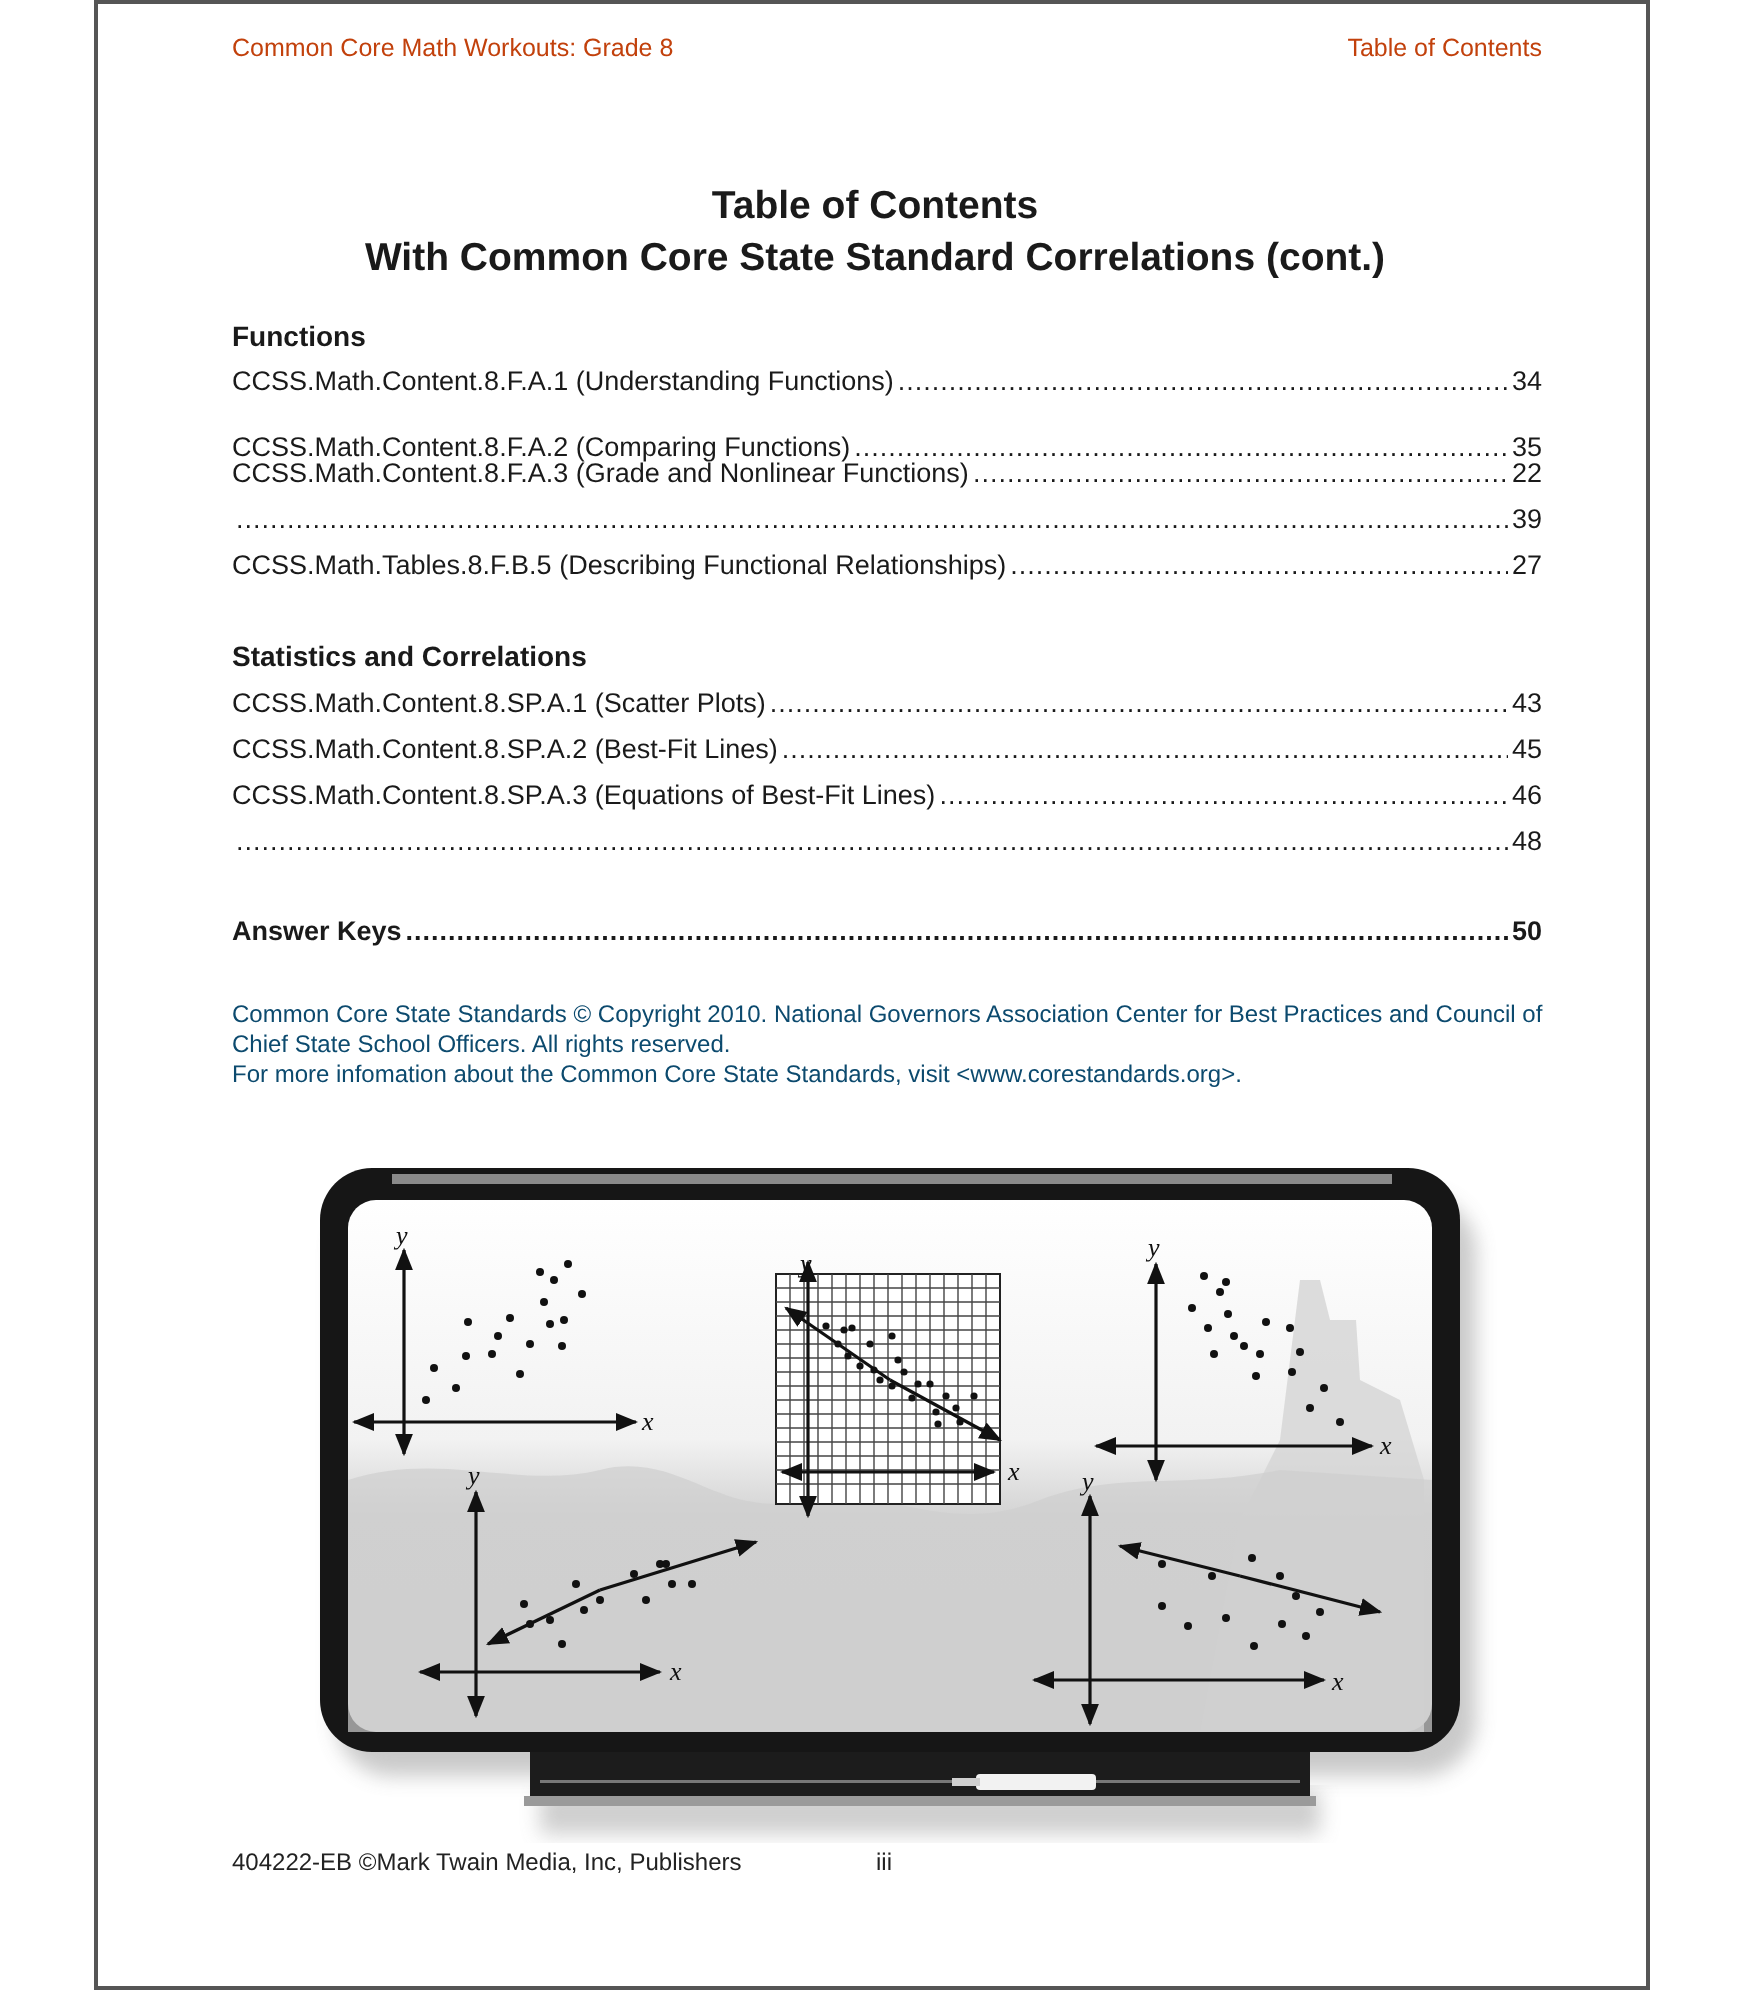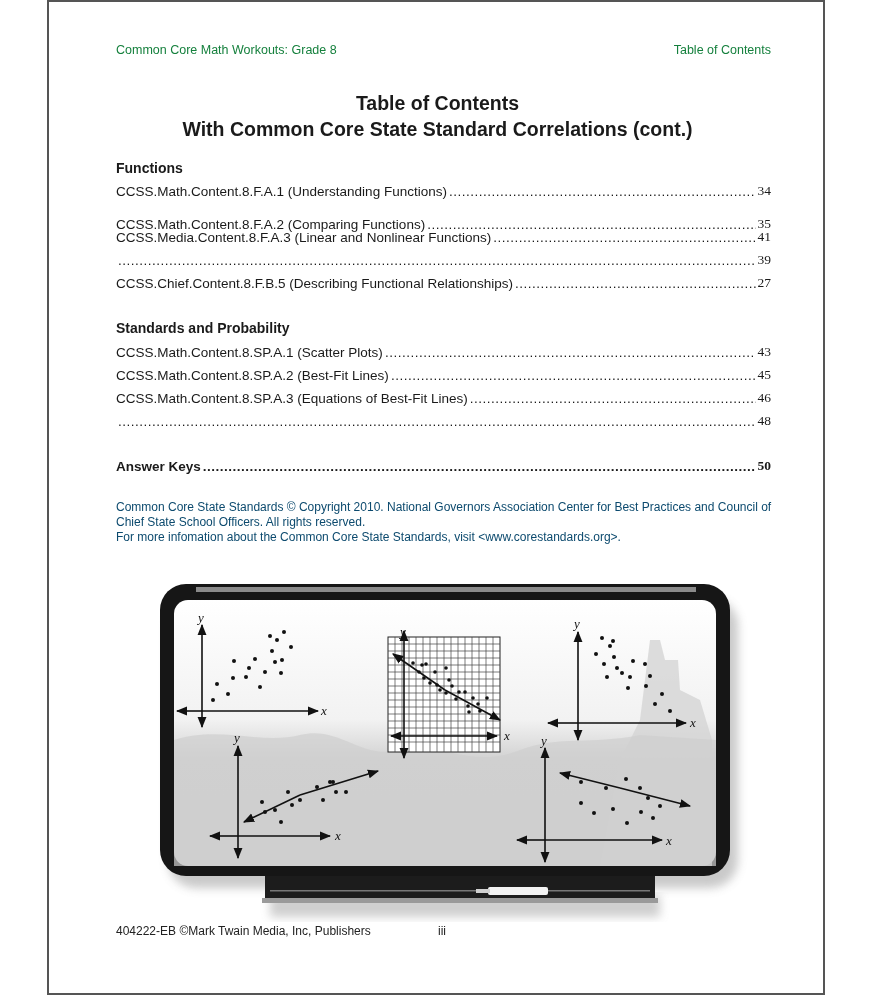--- a/index.html
+++ b/index.html
@@ -1,31 +1,31 @@
 <!DOCTYPE html>
 <html><head>
 <meta charset="utf-8">
 <style>
   html, body { margin:0; padding:0; background:#ffffff; }
   body { width:875px; height:1000px; position:relative; overflow:hidden;
          font-family:"Liberation Sans", sans-serif; color:#1a1a1a; }
   .page { position:absolute; left:47px; top:0; width:778px; height:995px;
           border:2px solid #555; border-top-width:2px; box-sizing:border-box; background:#fff; }
-  .run-head { position:absolute; top:43px; font-size:12.5px; color:#15803d; }
+  .run-head { position:absolute; top:17px; font-size:12.5px; color:#c2410c; }
   .run-left { left:116px; }
   .run-right { right:104px; }
   .title { position:absolute; left:0; width:875px; text-align:center; font-weight:bold; font-size:19.5px; color:#1a1a1a; }
   .title1 { top:92px; }
   .title2 { top:118px;text-align:center; }
   .section-h { position:absolute; left:116px; font-weight:bold; font-size:14px; }
   .row { position:absolute; left:116px; width:655px; font-size:13.5px; display:flex; align-items:center; white-space:nowrap; }
   .row .lbl { flex:0 0 auto; }
   .row .dots { flex:1 1 auto; overflow:hidden; margin:0 2px; letter-spacing:0.5px; }
   .row .dots::before { content:"........................................................................................................................................................................................................................................"; }
-  .row .pg { flex:0 0 auto;font-family:Liberation Serif, serif; }
+  .row .pg { flex:0 0 auto; }
   .row.bold { font-weight:bold; }
   .copyright { position:absolute; left:116px; top:500px; width:660px; font-size:12px; line-height:15px; color:#0c4a6e; }
   .foot { position:absolute; top:924px; font-size:12px; color:#222; }
   .foot-left { left:116px; }
   .foot-mid { left:438px; }
   .illus { position:absolute; left:140px; top:570px; }
 </style>
 </head>
 <body>
 
@@ -43,35 +43,35 @@
     <span class="lbl">CCSS.Math.Content.8.F.A.1 (Understanding Functions)</span>
     <span class="dots"></span>
     <span class="pg">34</span>
   </div>
 <div class="row" style="top:216px">
     <span class="lbl">CCSS.Math.Content.8.F.A.2 (Comparing Functions)</span>
     <span class="dots"></span>
     <span class="pg">35</span>
   </div>
 <div class="row" style="top:229px">
-    <span class="lbl">CCSS.Media.Content.8.F.A.3 (Linear and Nonlinear Functions)</span>
-    <span class="dots"></span>
-    <span class="pg">41</span>
+    <span class="lbl">CCSS.Math.Content.8.F.A.3 (Grade and Nonlinear Functions)</span>
+    <span class="dots"></span>
+    <span class="pg">22</span>
   </div>
 <div class="row" style="top:252px">
     <span class="dots"></span>
     <span class="pg">39</span>
   </div>
 <div class="row" style="top:275px">
-    <span class="lbl">CCSS.Chief.Content.8.F.B.5 (Describing Functional Relationships)</span>
+    <span class="lbl">CCSS.Math.Tables.8.F.B.5 (Describing Functional Relationships)</span>
     <span class="dots"></span>
     <span class="pg">27</span>
   </div>
 
-<div class="section-h" style="top:320px">Standards and Probability</div>
+<div class="section-h" style="top:320px">Statistics and Correlations</div>
 
 <div class="row" style="top:344px">
     <span class="lbl">CCSS.Math.Content.8.SP.A.1 (Scatter Plots)</span>
     <span class="dots"></span>
     <span class="pg">43</span>
   </div>
 <div class="row" style="top:367px">
     <span class="lbl">CCSS.Math.Content.8.SP.A.2 (Best-Fit Lines)</span>
     <span class="dots"></span>
     <span class="pg">45</span>

